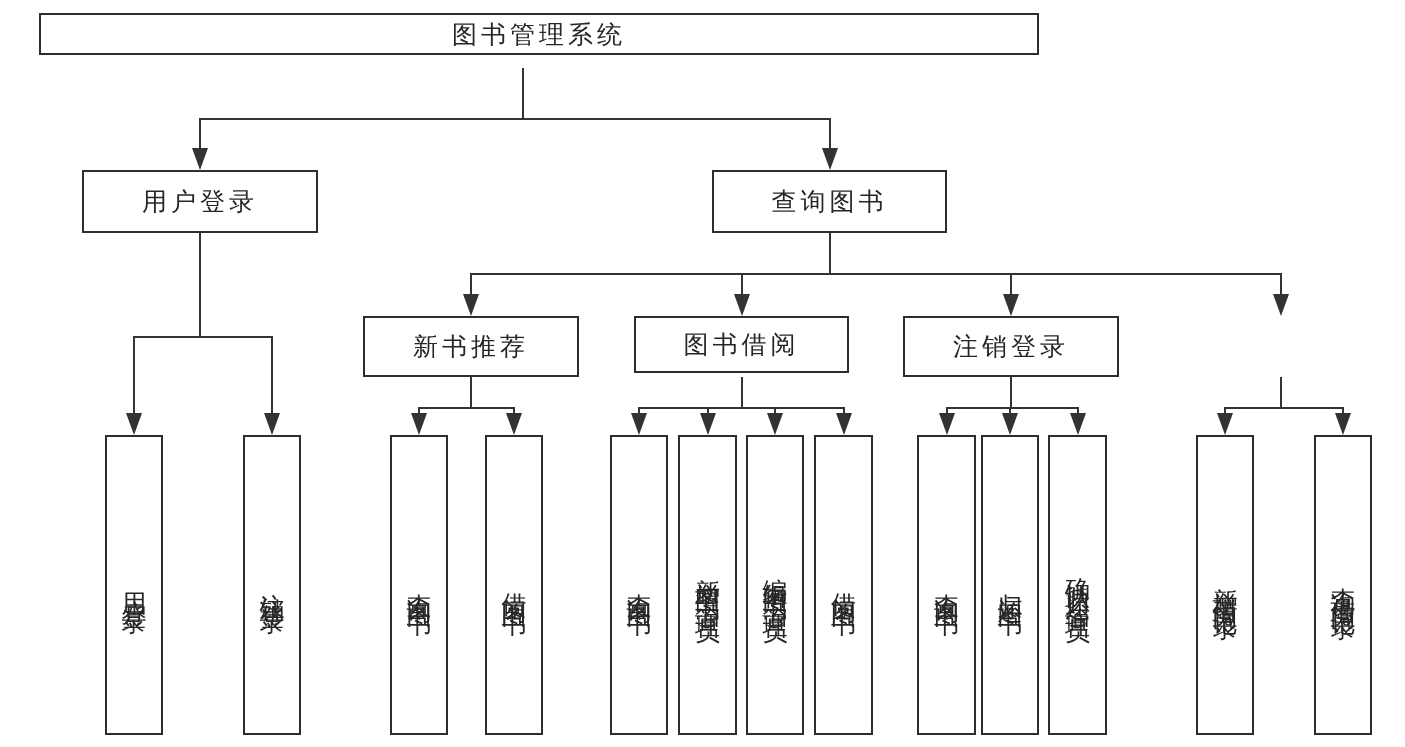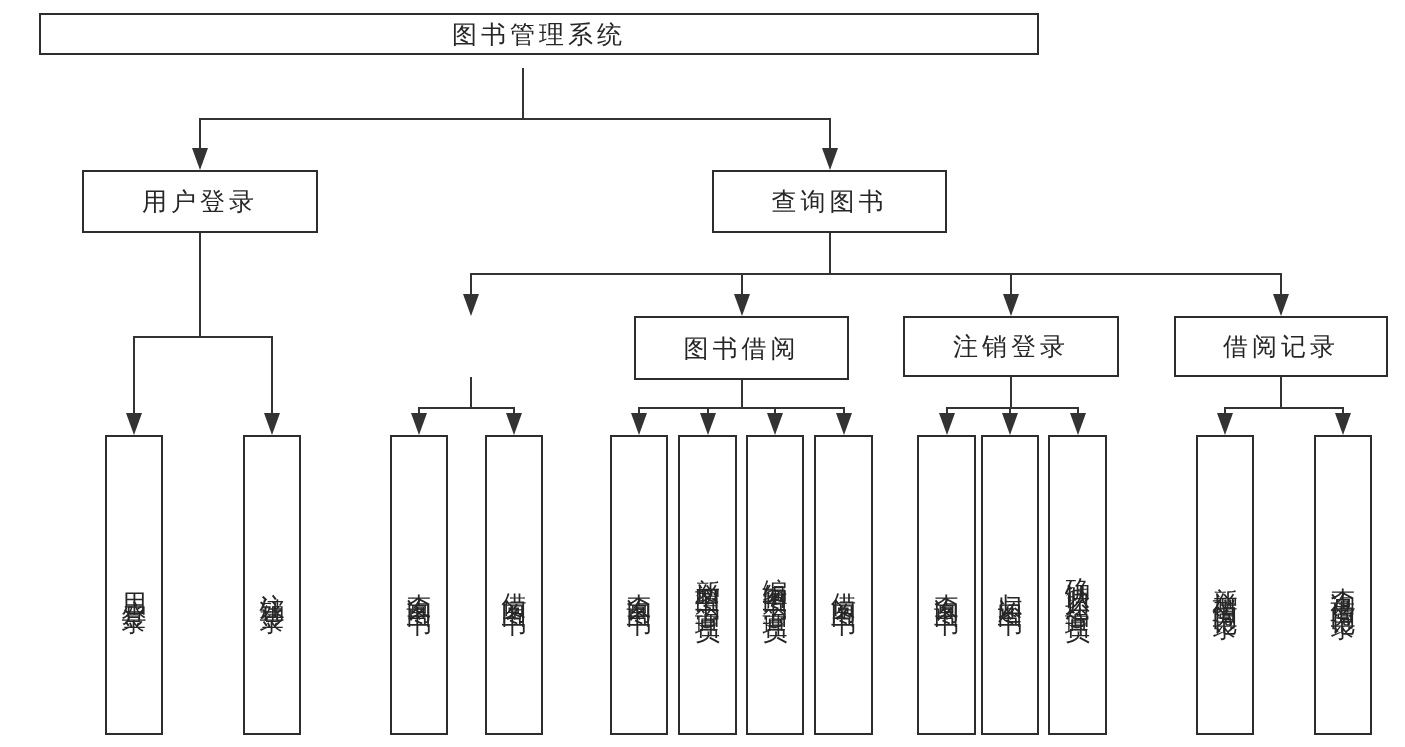--- a/index.html
+++ b/index.html
@@ -65,28 +65,28 @@
 <div class="stage">
 <div class="node" style="left: 23px; top: 13px; width: 1000px; height: 42px; margin-left: 16px;">
       <span class="label">图书管理系统</span>
     </div>
     <div class="node" style="left: 82px; top: 170px; width: 236px; height: 63px;">
       <span class="label">用户登录</span>
     </div>
     <div class="node" style="left: 712px; top: 170px; width: 235px; height: 63px;">
       <span class="label">查询图书</span>
     </div>
-    <div class="node" style="left: 634px; top: 316px; width: 215px; height: 64px;">
+    <div class="node" style="left: 363px; top: 316px; width: 216px; height: 61px;">
+      <span class="label">新书推荐</span>
+    </div>
+    <div class="node" style="left: 634px; top: 316px; width: 215px; height: 57px;">
       <span class="label">图书借阅</span>
     </div>
     <div class="node" style="left: 903px; top: 316px; width: 216px; height: 61px;">
       <span class="label">注销登录</span>
-    </div>
-    <div class="node" style="left: 1174px; top: 316px; width: 214px; height: 61px;">
-      <span class="label">借阅记录</span>
     </div>
     <div class="node vert" style="left: 105px; top: 435px; width: 58px; height: 300px;">
       <span class="label">用户登录</span>
     </div>
     <div class="node vert" style="left: 243px; top: 435px; width: 58px; height: 300px;">
       <span class="label">注销登录</span>
     </div>
     <div class="node vert" style="left: 390px; top: 435px; width: 58px; height: 300px;">
       <span class="label">查询图书</span>
     </div>

